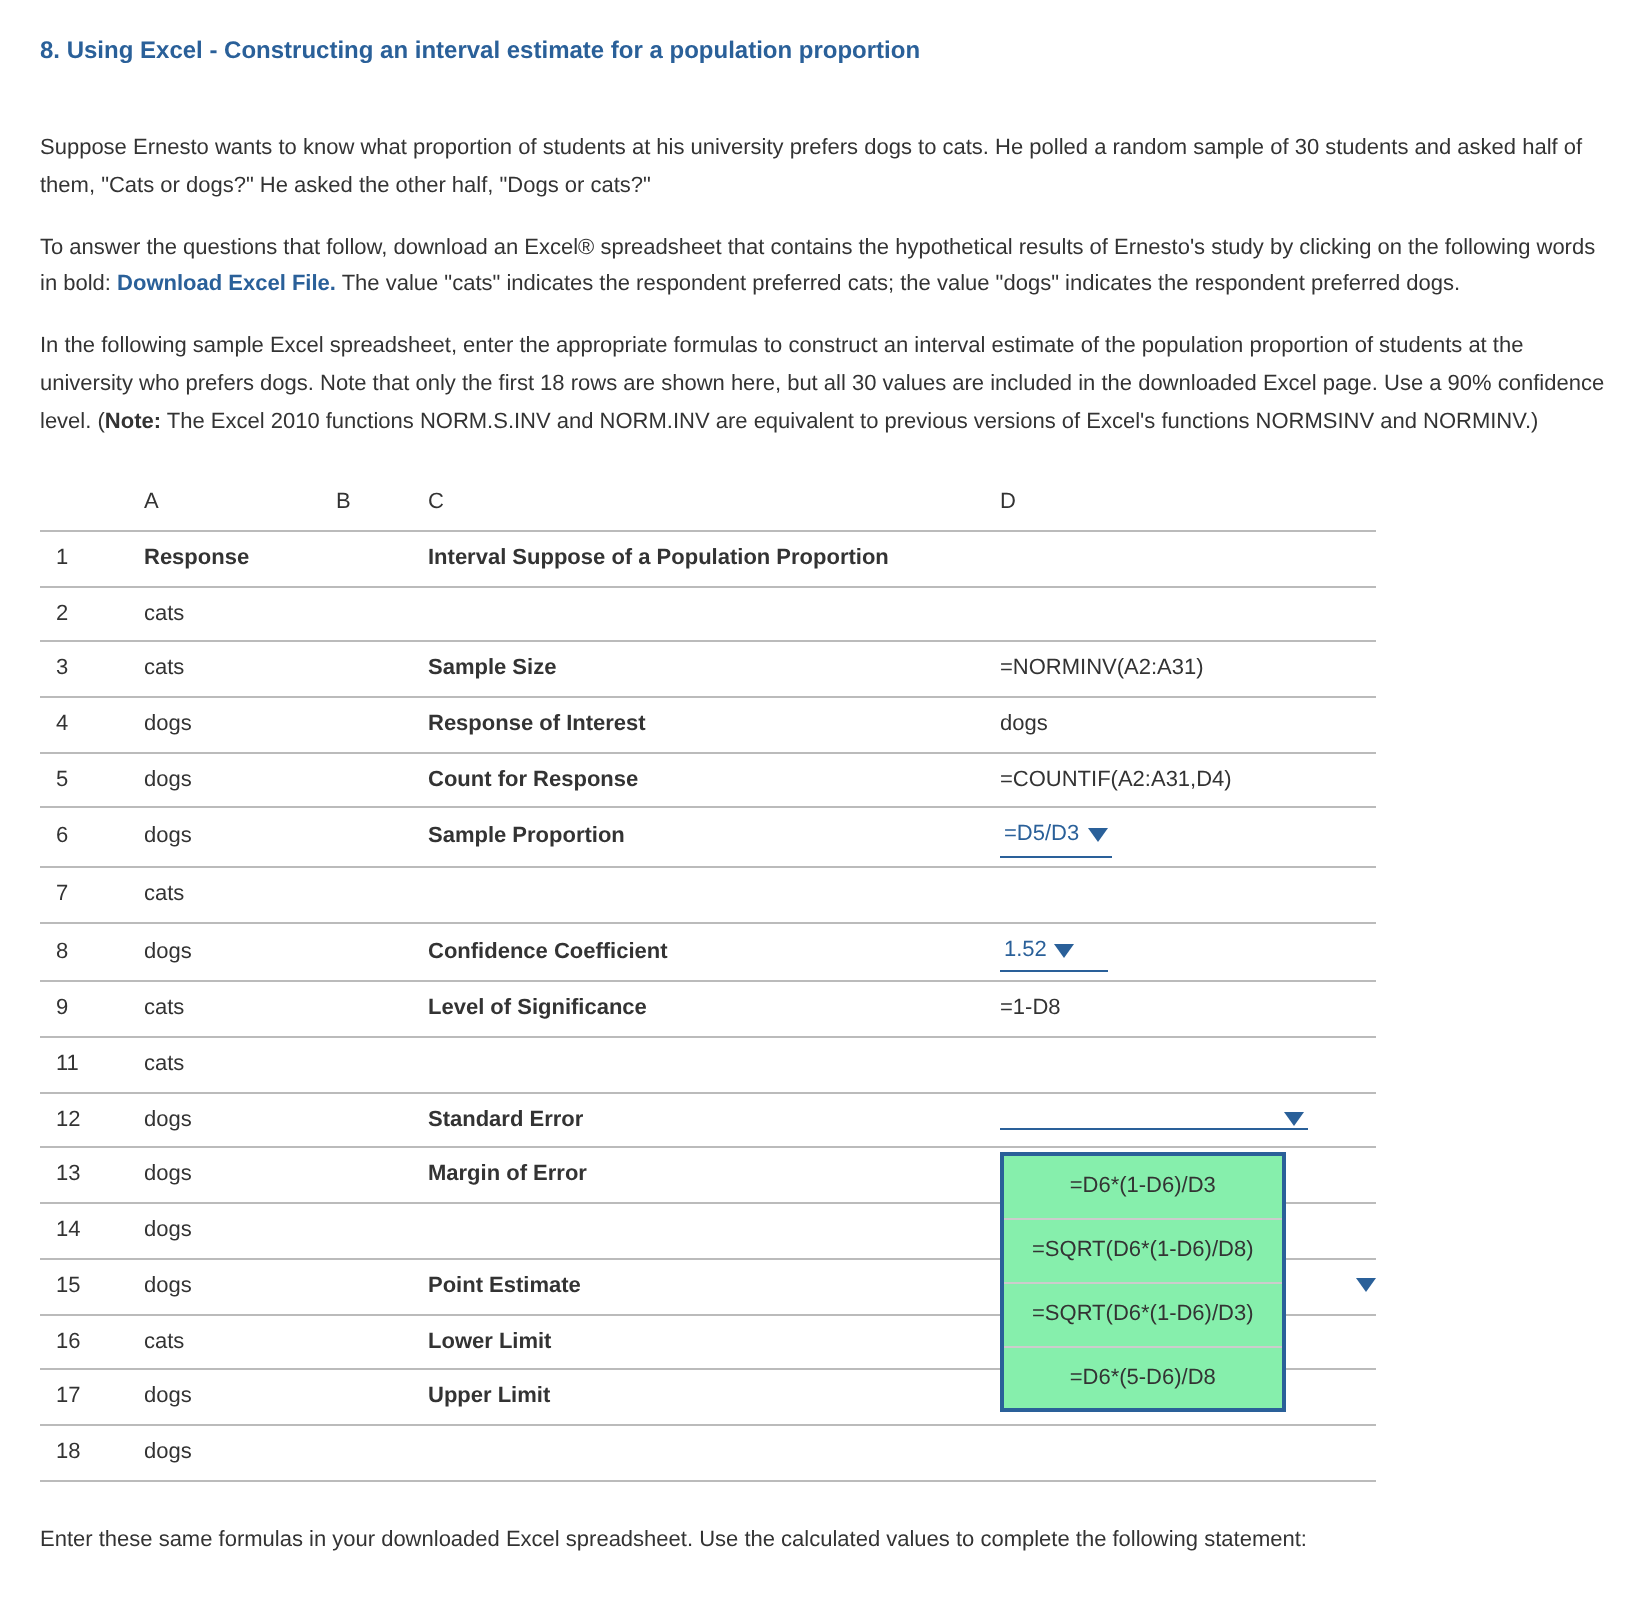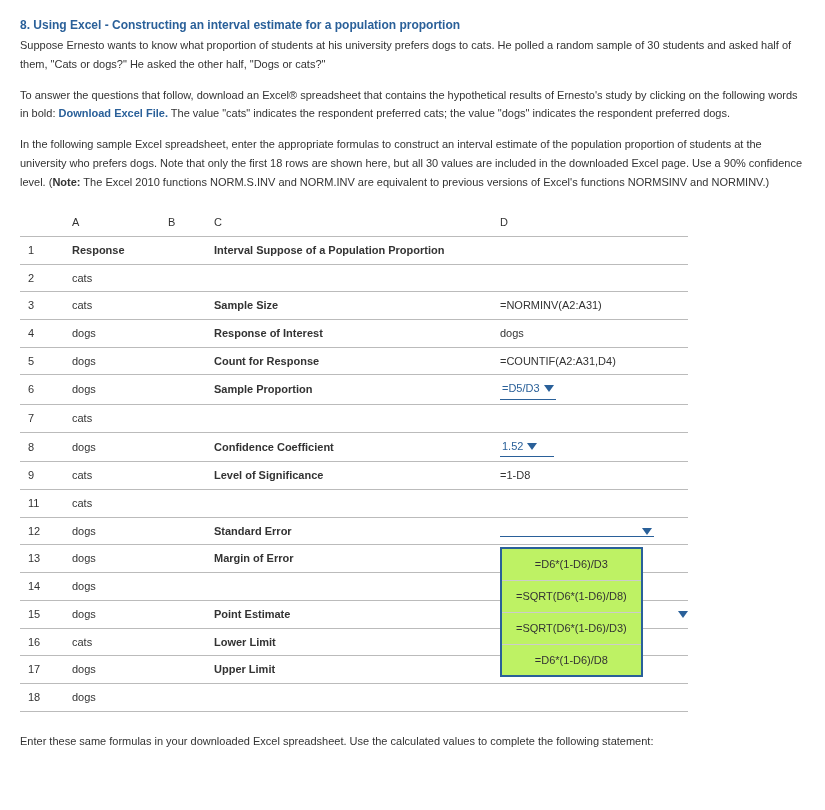--- a/index.html
+++ b/index.html
@@ -9,21 +9,21 @@
     margin: 0;
     padding: 15px 20px;
     width: 825px;
     box-sizing: border-box;
     background: #fff;
     line-height: 1.7;
   }
   h3 {
     color: #2a6099;
     font-size: 12px;
-    margin: 0 0 1px 0;
+    margin: 0 0 30px 0;
     font-weight: bold;
   }
   p { margin: 1px 0 12px 0; }
   a.bold-link { color: #2a6099; font-weight: bold; text-decoration: none; }
   .sheet { margin-top: 18px; border-collapse: collapse; }
   .sheet th, .sheet td {
     border-bottom: 1px solid #bbb;
     padding: 4px 8px;
     font-size: 11px;
     text-align: left;
@@ -52,21 +52,21 @@
   .tri {
     width:0;height:0;
     border-left:5px solid transparent;
     border-right:5px solid transparent;
     border-top:7px solid #2a6099;
     display:inline-block;
   }
   .popup {
     position:absolute;
     border:2px solid #2a6099;
-    background:#bef264;
+    background:#86efac;
     font-size:11px;
     z-index:10;
   }
   .popup div {
     padding:6px 14px;
     border-bottom:1px solid #ccc;
     white-space:nowrap;
     text-align:center;
   }
   .popup div:last-child{border-bottom:none;}
@@ -185,21 +185,21 @@
   <tr>
         <td class="rowNum">13</td>
         <td class="colA">dogs</td>
         <td></td>
         <td class="bold">Margin of Error</td>
     <td style="position:relative;">
       <div class="popup" style="left:8px; top:2px;">
         <div>=D6*(1-D6)/D3</div>
         <div>=SQRT(D6*(1-D6)/D8)</div>
         <div>=SQRT(D6*(1-D6)/D3)</div>
-        <div>=D6*(1-D6)/D8</div>
+        <div>=D6*(5-D6)/D8</div>
       </div>
     </td>
       </tr>
   <tr>
         <td class="rowNum">14</td>
         <td class="colA">dogs</td>
         <td></td>
         <td></td>
         <td></td>
       </tr>

